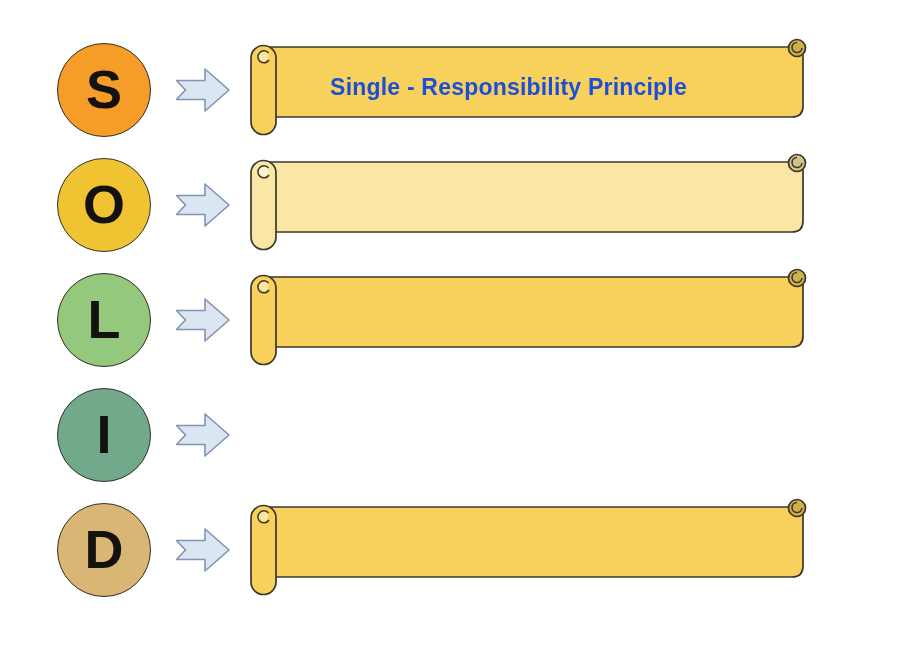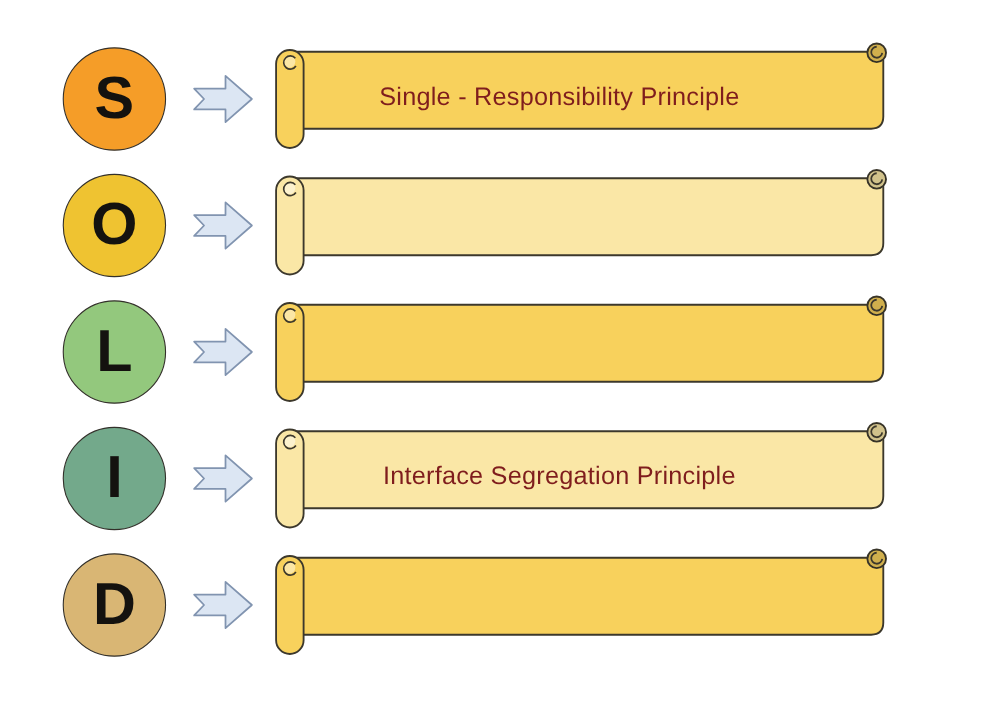--- a/index.html
+++ b/index.html
@@ -67,22 +67,22 @@
     top: 9px;
     height: 80px;
     left: 0;
     right: 0;
     padding-left: 24px;
     padding-right: 86px;
     display: flex;
     align-items: center;
     justify-content: center;
     font-size: 23px;
-    font-weight: normal;
-    color: #7f1d1d;
+    font-weight: bold;
+    color: #1d4ed8;
     letter-spacing: 0.2px;
     white-space: nowrap;
   }
 </style>
 </head>
 <body>
 
 <svg width="0" height="0" style="position:absolute">
   <defs>
 
@@ -161,32 +161,20 @@
 
   <div class="row">
     <div class="circle" style="background-color: rgb(115, 169, 139);">
       <span class="letter">I</span>
     </div>
     <span class="arrow-wrap">
       <svg width="56" height="46" viewBox="0 0 56 46">
         <use href="#arrow-shape" fill="#dce6f3" stroke="#8194b0" stroke-width="1.6" stroke-linejoin="round"></use>
       </svg>
     </span>
-    <div class="banner">
-      <svg class="scroll" viewBox="0 0 595 104" preserveAspectRatio="none">
-        <path stroke="#3c382c" stroke-width="1.7" d="M 28 9 H 553 Q 561 9 561 17 V 68 Q 561 79 550 79 H 30 Q 26 79 26 75 V 12 Q 26 9 28 9 Z" fill="#FAE7A6"></path>
-        <circle stroke="#3c382c" stroke-width="1.7" cx="555" cy="10" r="8.5" fill="#FAE7A6"></circle>
-        <circle cx="555" cy="10" r="8.5" fill="#000000" opacity="0.16"></circle>
-        <path d="M 555 4.5 a 5 5 0 1 0 5 5.5" fill="none" stroke="#3c382c" stroke-width="1.6"></path>
-        <rect stroke="#3c382c" stroke-width="1.7" x="9" y="7.5" width="25" height="89" rx="12.5" fill="#FAE7A6"></rect>
-        <circle cx="21" cy="18" r="5.5" fill="#ffffff" opacity="0.45"></circle>
-        <path d="M 26.5 15 a 6 6 0 1 0 0.5 7" fill="none" stroke="#3c382c" stroke-width="1.5"></path>
-      </svg>
-      <span class="banner-label">Interface Segregation Principle</span>
-    </div>
   </div>
 
   <div class="row">
     <div class="circle" style="background-color: rgb(217, 182, 116);">
       <span class="letter">D</span>
     </div>
     <span class="arrow-wrap">
       <svg width="56" height="46" viewBox="0 0 56 46">
         <use href="#arrow-shape" fill="#dce6f3" stroke="#8194b0" stroke-width="1.6" stroke-linejoin="round"></use>
       </svg>

